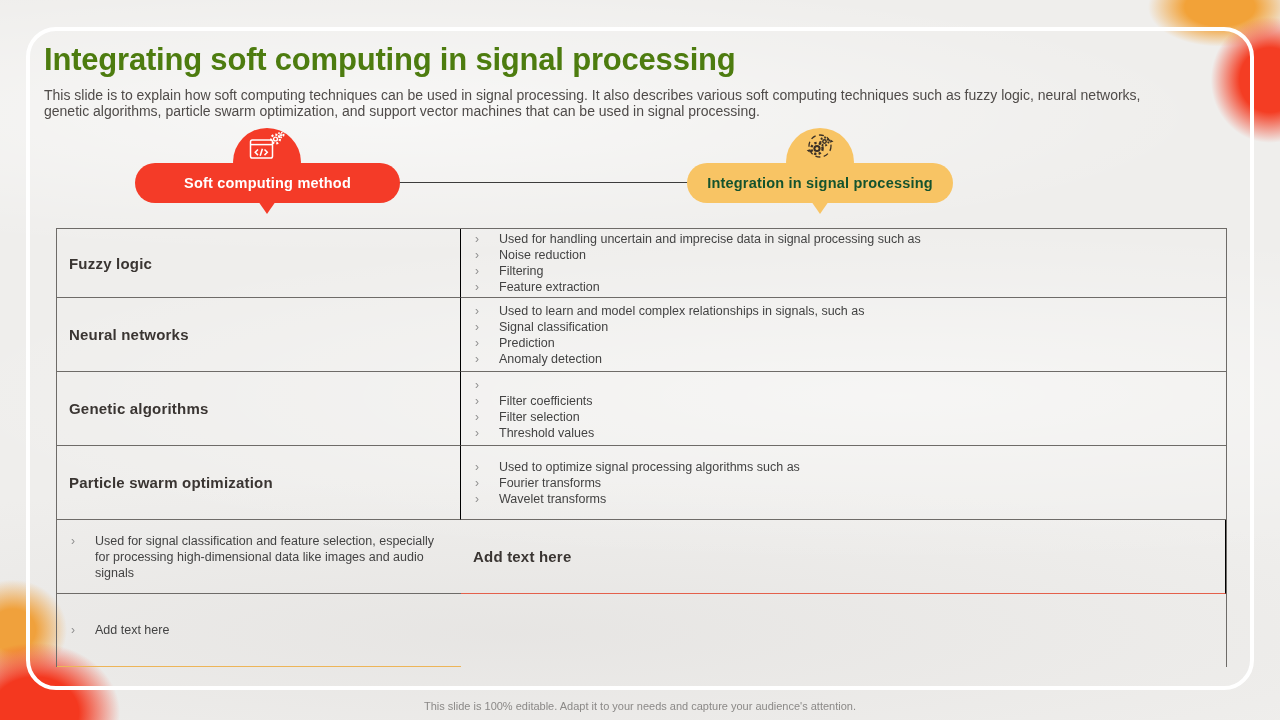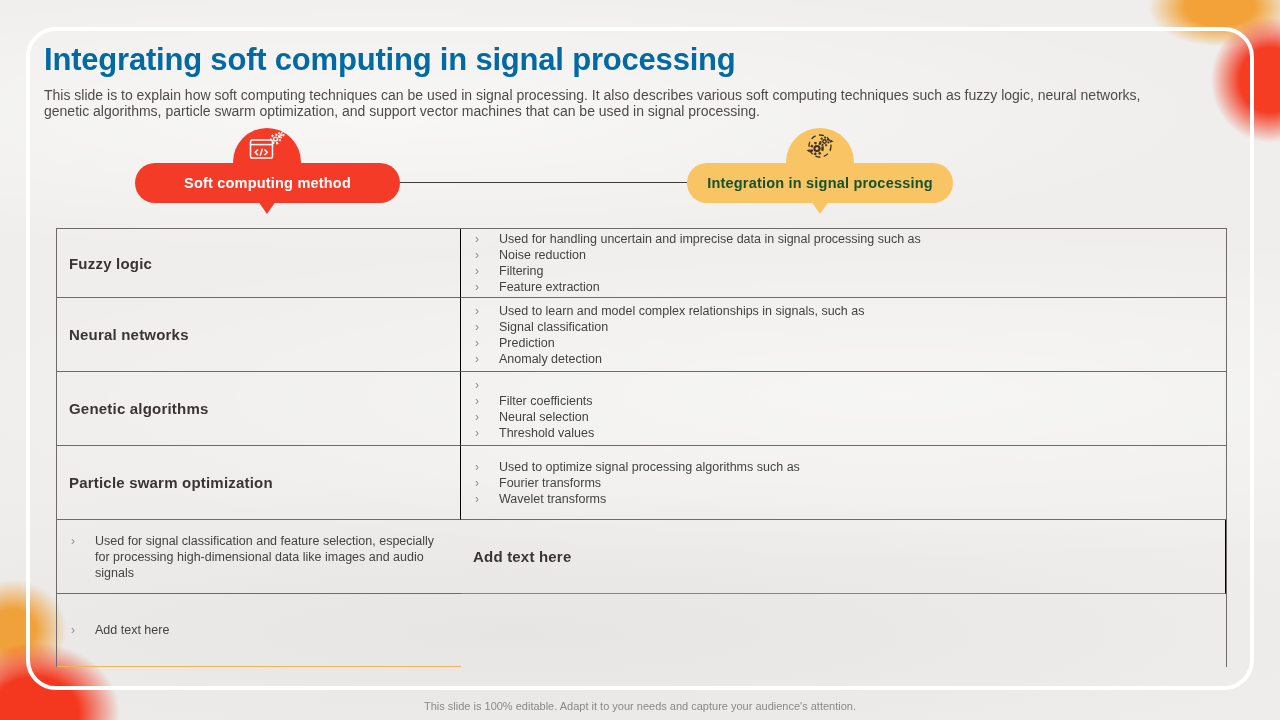--- a/index.html
+++ b/index.html
@@ -23,21 +23,21 @@
     background:radial-gradient(closest-side, #f43d23 38%, rgba(244,61,35,0) 74%); }
   .blob-bl-orange { left:-62px; top:560px; width:150px; height:140px;
     background:radial-gradient(closest-side, #f0a13c 30%, rgba(240,161,60,0) 72%); }
   .blob-bl-red { left:-80px; top:618px; width:230px; height:190px;
     background:radial-gradient(closest-side, #f4381f 38%, rgba(244,56,31,0) 74%); }
 
   .frame { left:26px; top:27px; width:1228px; height:663px;
     border:4.5px solid #ffffff; border-radius:30px; }
 
   .title { left:44px; top:42px; width:1100px;
-    font-size:31px; font-weight:700; color:#0369a1; letter-spacing:-0.2px; }
+    font-size:31px; font-weight:700; color:#4d7c0f; letter-spacing:-0.2px; }
   .subtitle { left:44px; top:88px; width:1138px;
     font-size:14px; line-height:15.5px; color:#4f4b49; }
 
   
   .bump { width:68px; height:68px; border-radius:50%; z-index:1; }
   .bump-red { left:233px; top:128px; background:#f43b28; }
   .bump-yellow { left:786px; top:128px; background:#f8c464; }
   .pill { height:40px; border-radius:21px; z-index:3;
     display:flex; align-items:center; justify-content:center;
     font-size:14.5px; font-weight:700; letter-spacing:.2px; }
@@ -181,21 +181,21 @@
       <ul>
     <li>
           <span class="mk">›</span>
         </li>
     <li>
           <span class="mk">›</span>
           <span>Filter coefficients</span>
         </li>
     <li>
           <span class="mk">›</span>
-          <span>Neural selection</span>
+          <span>Filter selection</span>
         </li>
     <li>
           <span class="mk">›</span>
           <span>Threshold values</span>
         </li>
   </ul>
     </div>
 
   <div class="cell m-cell">
     <span>Particle swarm optimization</span>

